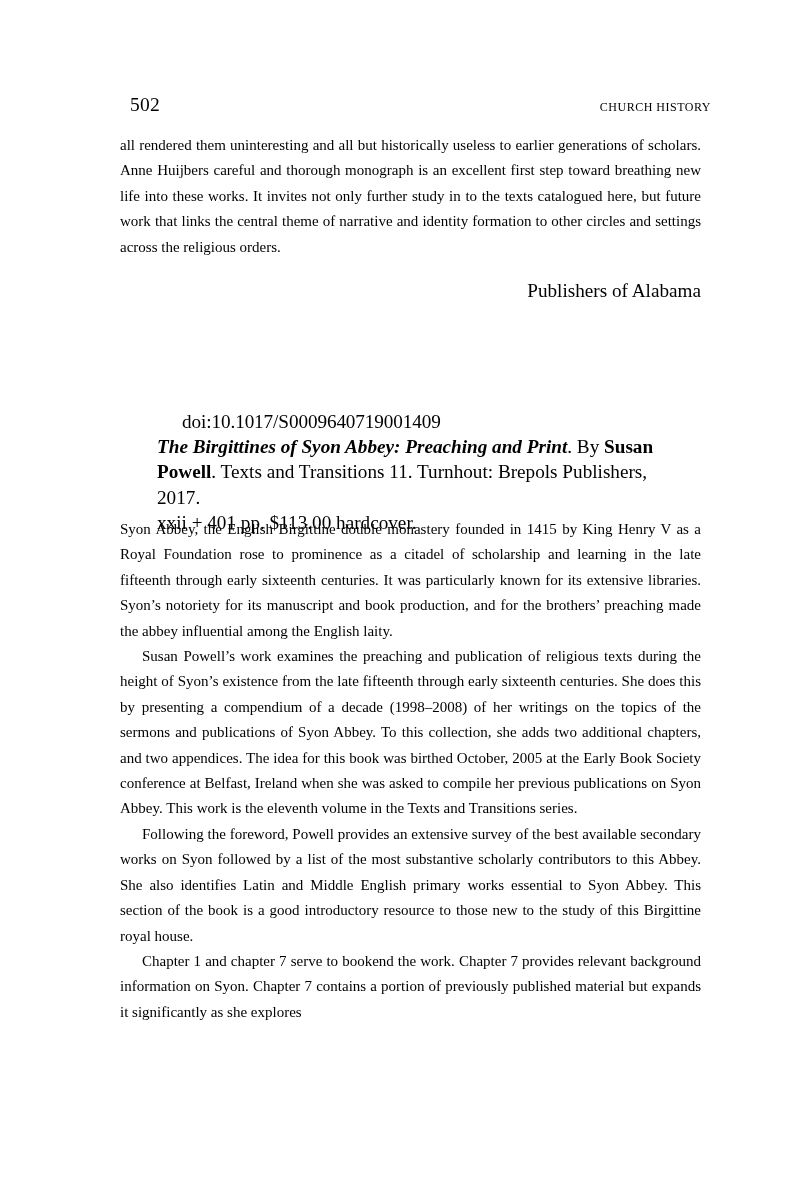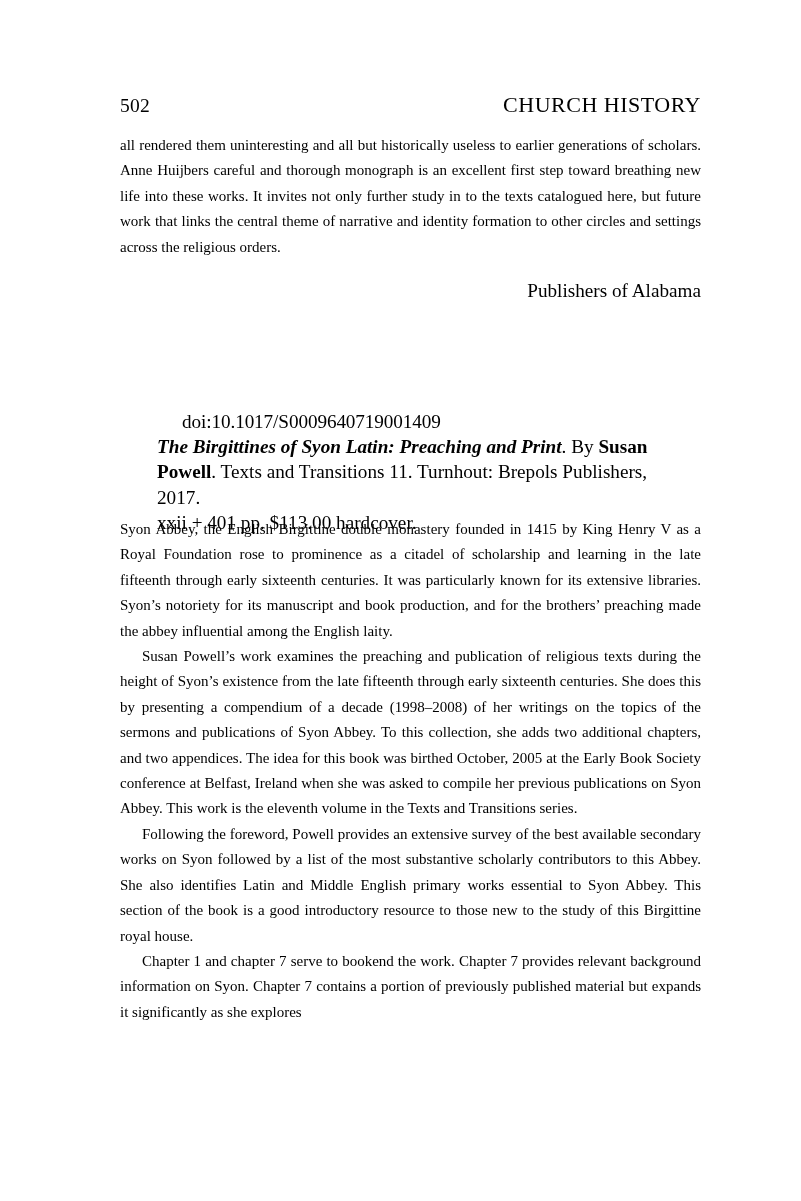--- a/index.html
+++ b/index.html
@@ -19,34 +19,34 @@
   .content {
     position: absolute;
     left: 120px;
     top: 0;
     width: 581px;
   }
 
   
   .running-head {
     position: absolute;
-    left: 0;
+    left: 10px;
     top: 93px;
     width: 581px;
     display: flex;
     justify-content: space-between;
     align-items: baseline;
     font-size: 19.5px;
     line-height: 24px;
   }
   .folio {
     letter-spacing: 0.2px;
   }
   .journal-title {
-    font-size: 22px;
+    font-size: 12px;
     letter-spacing: 0.5px;
   }
 
   
   .body-block {
     position: absolute;
     left: 0;
     width: 581px;
   }
   p.body {
@@ -123,21 +123,21 @@
     <div class="body-block" style="top:133px;">
       <p class="body">all rendered them uninteresting and all but historically useless to earlier generations of scholars. Anne Huijbers careful and thorough monograph is an excellent first step toward breathing new life into these works. It invites not only further study in to the texts catalogued here, but future work that links the central theme of narrative and identity formation to other circles and settings across the religious orders.</p>
     </div>
 
     <div class="signature">
       <span class="affiliation">Publishers of Alabama</span>
     </div>
 
     <div class="citation">
       <span class="doi">doi:10.1017/S0009640719001409</span>
-      <span class="cite-body"><span class="book-title">The Birgittines of Syon Latin: Preaching and Print</span><span>. By </span><span class="author">Susan Powell</span><span>. Texts and Transitions 11. Turnhout: Brepols Publishers, 2017.</span></span>
+      <span class="cite-body"><span class="book-title">The Birgittines of Syon Abbey: Preaching and Print</span><span>. By </span><span class="author">Susan Powell</span><span>. Texts and Transitions 11. Turnhout: Brepols Publishers, 2017.</span></span>
       <span class="pages">xxii + 401 pp. $113.00 hardcover.</span>
     </div>
 
     <div class="body-block" style="top:517px;">
       <p class="body">Syon Abbey, the English Birgittine double monastery founded in 1415 by King Henry V as a Royal Foundation rose to prominence as a citadel of scholarship and learning in the late fifteenth through early sixteenth centuries. It was particularly known for its extensive libraries. Syon’s notoriety for its manuscript and book production, and for the brothers’ preaching made the abbey influential among the English laity.</p>
       <p class="body indent">Susan Powell’s work examines the preaching and publication of religious texts during the height of Syon’s existence from the late fifteenth through early sixteenth centuries. She does this by presenting a compendium of a decade (1998–2008) of her writings on the topics of the sermons and publications of Syon Abbey. To this collection, she adds two additional chapters, and two appendices. The idea for this book was birthed October, 2005 at the Early Book Society conference at Belfast, Ireland when she was asked to compile her previous publications on Syon Abbey. This work is the eleventh volume in the Texts and Transitions series.</p>
       <p class="body indent">Following the foreword, Powell provides an extensive survey of the best available secondary works on Syon followed by a list of the most substantive scholarly contributors to this Abbey. She also identifies Latin and Middle English primary works essential to Syon Abbey. This section of the book is a good introductory resource to those new to the study of this Birgittine royal house.</p>
       <p class="body indent">Chapter 1 and chapter 7 serve to bookend the work. Chapter 7 provides relevant background information on Syon. Chapter 7 contains a portion of previously published material but expands it significantly as she explores</p>
     </div>
 

